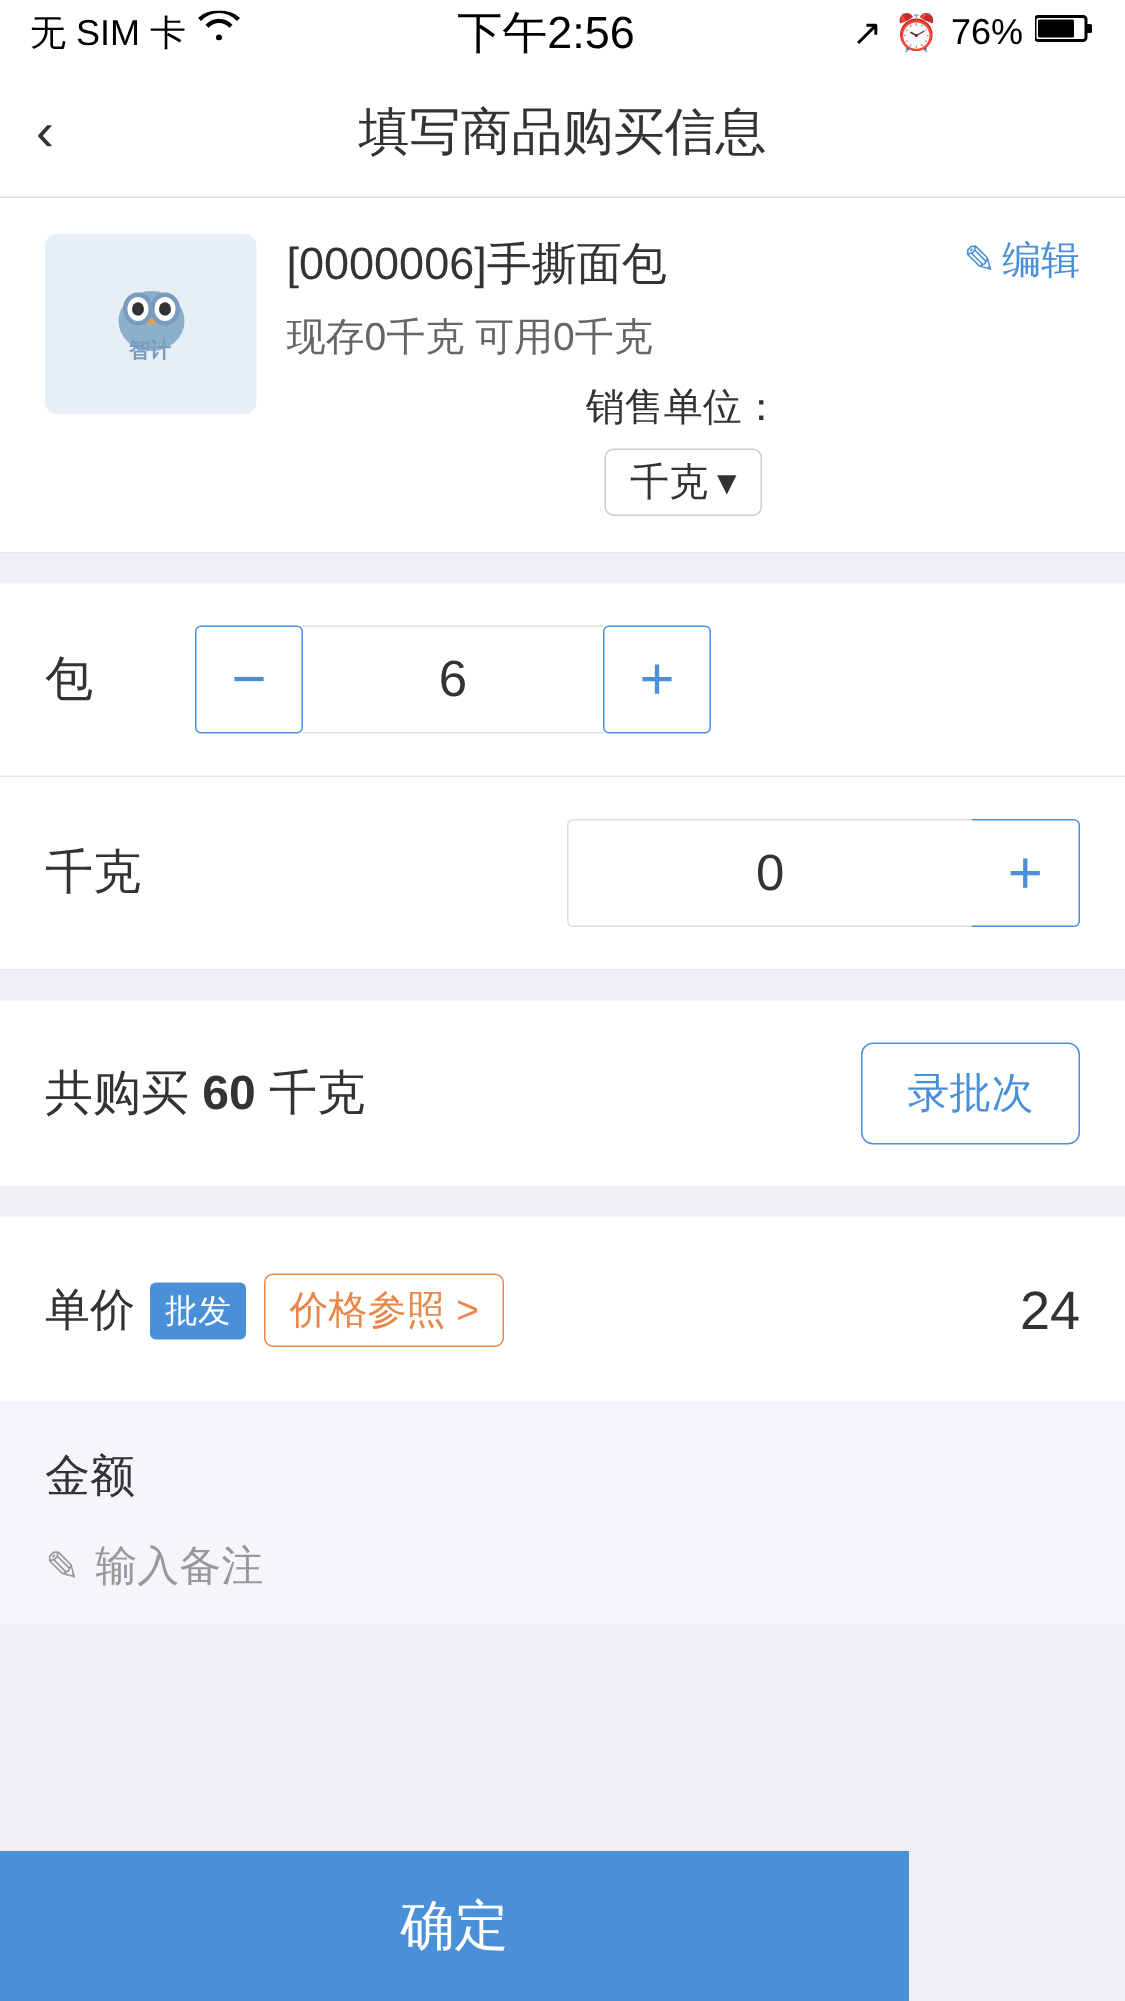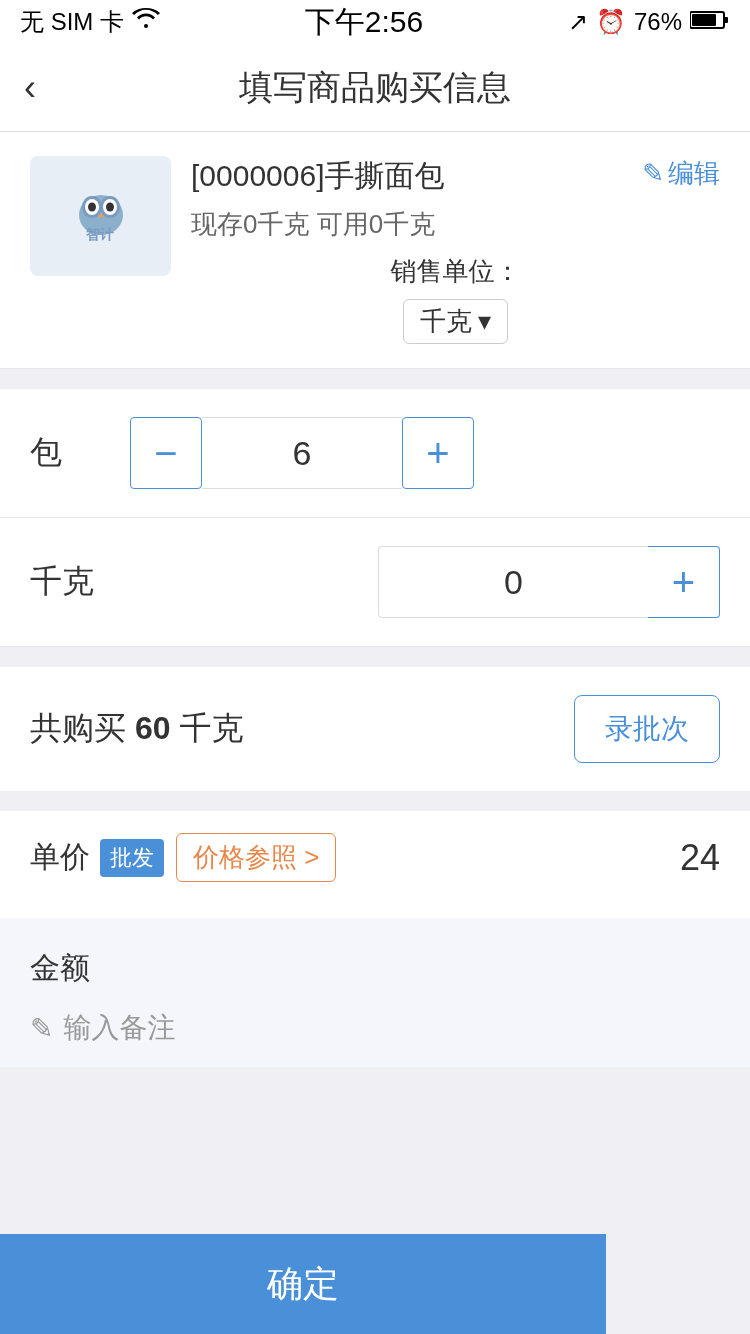--- a/index.html
+++ b/index.html
@@ -189,21 +189,21 @@
       background: #fff;
       border-radius: 8px;
       padding: 14px 30px;
       font-size: 28px;
       cursor: pointer;
     }
 
     
     .price-section {
       background: #fff;
-      padding: 22px 30px 20px;
+      padding: 38px 30px 20px;
     }
     .price-row {
       display: flex;
       align-items: center;
       justify-content: space-between;
       margin-bottom: 16px;
     }
     .price-label { font-size: 30px; color: #333; }
     .price-badge {
       background: #4a90d9;

